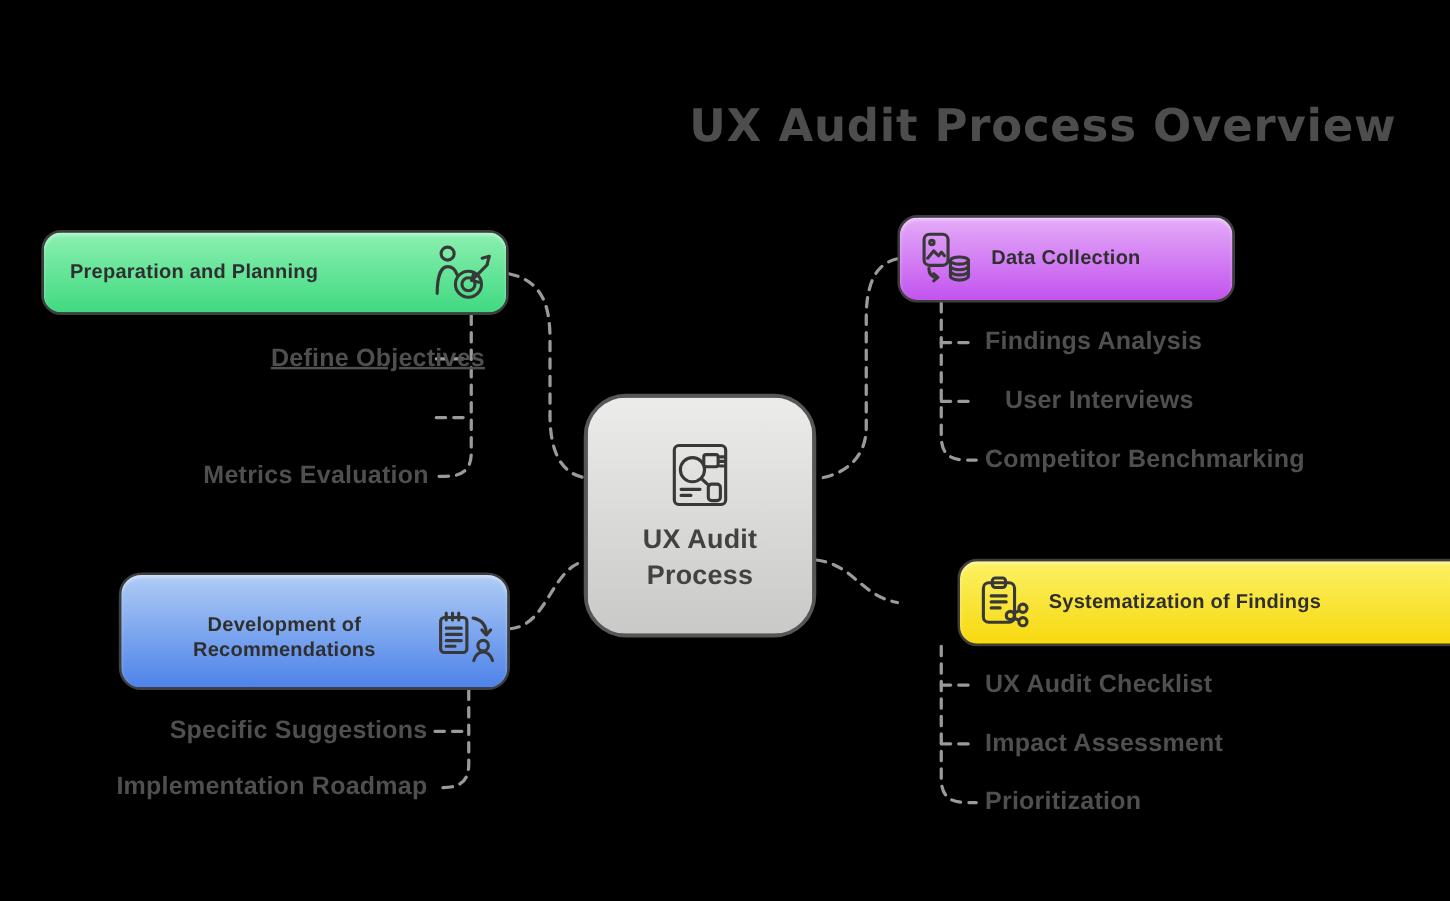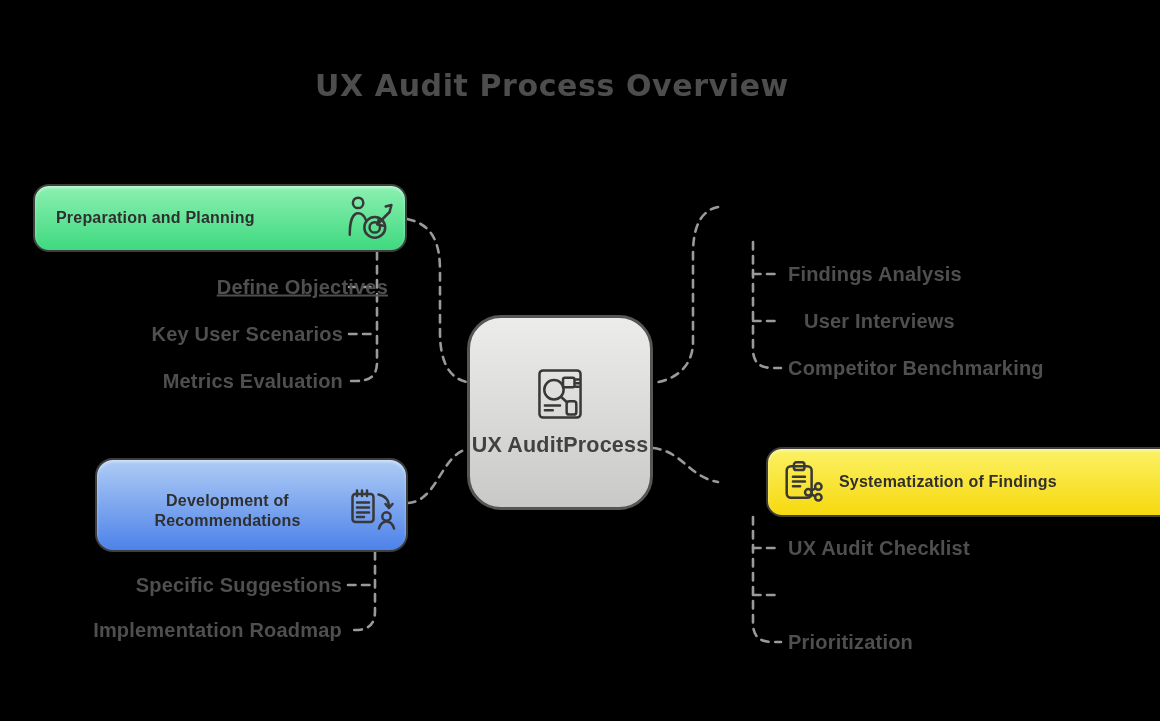--- a/index.html
+++ b/index.html
@@ -1,43 +1,43 @@
 <!DOCTYPE html>
 <html><head>
 <meta charset="utf-8">
 <style>
   html,body{margin:0;padding:0;background:#000;}
   .canvas{
     position:relative;width:1160px;height:721px;background:#000;overflow:hidden;
     font-family:"Liberation Sans",sans-serif;
   }
   .title{
-    position:absolute;top:68px;left:0;width:1104px;text-align:center;
-    font-size:30px;font-weight:700;letter-spacing:.6px;color:#4d4d4d;margin:0;
+    position:absolute;top:68px;left:0;width:1104px;text-align:right;
+    font-size:36px;font-weight:700;letter-spacing:.6px;color:#4d4d4d;margin:13px;
     font-family:"DejaVu Sans","Liberation Sans",sans-serif;
   }
   svg.connectors{position:absolute;left:0;top:0;width:1160px;height:721px;}
   svg.connectors path{fill:none;stroke:#9a9a9a;stroke-width:2.6;stroke-linecap:round;stroke-dasharray:7.5 6.5;}
   .node{position:absolute;box-sizing:border-box;display:flex;align-items:center;}
   .branch{
     border:2.5px solid #3e3e3e;border-radius:16px;
     box-shadow:inset 0 2px 3px rgba(255,255,255,.45);
   }
   .branch .lbl{color:#2f2f2f;font-size:16px;font-weight:700;letter-spacing:.2px;}
   .b-green {left:33px; top:184px;width:374px;height:68px;background:linear-gradient(180deg,#8cf0b1 0%,#3fd980 100%);justify-content:space-between;padding:0 12px 0 21px;}
   .b-purple{left:718px;top:172px;width:270px;height:70px;background:linear-gradient(180deg,#e5acf8 0%,#c253ef 100%);gap:13px;padding:0 10px 0 14px;}
   .b-blue  {left:95px; top:458px;width:313px;height:94px;background:linear-gradient(180deg,#afccf5 0%,#4d82e9 100%);border-radius:18px;gap:6px;padding:12px 10px 0 16px;}
   .b-blue .lbl{flex:1;text-align:center;line-height:1.25;}
   .b-yellow{left:718px;top:447px;width:412px;height:70px;background:linear-gradient(180deg,#fbf164 0%,#f7d90f 100%);gap:13px;padding:0 10px 0 12px;margin-left:48px;}
   .center-node{
     left:467px;top:315px;width:186px;height:195px;border-radius:34px;
     background:linear-gradient(180deg,#ececea 0%,#c9c9c7 100%);
     border:3px solid #565656;flex-direction:column;justify-content:center;gap:8px;
   }
-  .center-label{display:flex;align-items:center;color:#424242;
+  .center-label{display:flex;flex-direction:column;align-items:center;color:#424242;
     font-size:21.5px;font-weight:700;line-height:29px;letter-spacing:.2px;}
   .sub{
     position:absolute;transform:translateY(-50%);color:#4f4f4f;
     font-size:20px;font-weight:700;letter-spacing:.2px;white-space:nowrap;
   }
   .sub.r{text-align:right;}
   .icon{flex:0 0 auto;display:block;}
   .icon *{vector-effect:non-scaling-stroke;}
   svg.icon{stroke:#383838;stroke-width:2.5;fill:none;stroke-linecap:round;stroke-linejoin:round;}
 </style>
@@ -90,20 +90,34 @@
       <circle cx="14.5" cy="9.5" r="5"></circle>
       <path d="M6.5 40 C6.5 27 9.5 19.5 14.5 19.5 C18 19.5 20.5 22 22 26"></path>
       <circle cx="30.5" cy="33" r="10"></circle>
       <circle cx="30.5" cy="33" r="5"></circle>
       <path d="M45 18 L33 30"></path>
       <path d="M34.5 24.5 L33 30 L38.5 31.5"></path>
       <path d="M41 13 L46.5 11.5 L45 17"></path>
     </svg>
   </div>
 
+  <div class="node branch b-purple">
+    <svg class="icon" width="46" height="46" viewBox="0 0 48 48">
+      <rect x="5.5" y="3.5" width="20" height="26" rx="4.5"></rect>
+      <circle cx="12" cy="10.5" r="1.8"></circle>
+      <path d="M8.5 23.5 L13.5 17.5 L17.5 21.5 L20 18.5 L22.5 21.5"></path>
+      <path d="M9.5 32 C9.5 37.5 12 39.5 16.5 39.5"></path>
+      <path d="M13.5 36.5 L17 39.5 L13.5 42.5"></path>
+      <ellipse cx="35" cy="25.5" rx="7.5" ry="3"></ellipse>
+      <path d="M27.5 25.5 L27.5 38.5 C27.5 40.3 30.8 41.8 35 41.8 C39.2 41.8 42.5 40.3 42.5 38.5 L42.5 25.5"></path>
+      <path d="M27.5 30 C27.5 31.8 30.8 33.2 35 33.2 C39.2 33.2 42.5 31.8 42.5 30"></path>
+      <path d="M27.5 34.3 C27.5 36.1 30.8 37.5 35 37.5 C39.2 37.5 42.5 36.1 42.5 34.3"></path>
+    </svg>
+    <span class="lbl">Data Collection</span>
+  </div>
 
   <div class="node branch b-blue">
     <span class="lbl">Development of Recommendations</span>
     <svg class="icon" width="48" height="48" viewBox="0 0 48 48">
       <rect x="4.5" y="7" width="21" height="28" rx="3"></rect>
       <path d="M9 9 L9 3.5 M14 9 L14 3.5 M19 9 L19 3.5"></path>
       <path d="M9 15.5 H21 M9 20.5 H21 M9 25.5 H21 M9 30 H16"></path>
       <path d="M30.5 7.5 C38.5 9 41 14.5 41 20.5"></path>
       <path d="M37.5 17 L41 21 L44.5 17"></path>
       <circle cx="38.5" cy="29.5" r="4.2"></circle>
@@ -119,26 +133,26 @@
       <line x1="31.5" y1="33.5" x2="38.5" y2="30"></line>
       <line x1="31.5" y1="36.5" x2="38.5" y2="39.5"></line>
       <circle cx="29.5" cy="34.8" r="3.4" fill="#f8df25"></circle>
       <circle cx="40" cy="28.8" r="3.4" fill="#f8df25"></circle>
       <circle cx="40" cy="40" r="3.4" fill="#f8df25"></circle>
     </svg>
     <span class="lbl">Systematization of Findings</span>
   </div>
 
   <div class="sub r" style="top:287px;right:772px;text-decoration:underline;">Define Objectives</div>
-  <div class="sub r" style="top:334px;right:817px;">Key User Scenarios</div>
   <div class="sub r" style="top:381px;right:817px;margin-left:20px;">Metrics Evaluation</div>
 
   <div class="sub" style="top:274px;left:788px;">Findings Analysis</div>
   <div class="sub" style="top:321px;left:788px;margin-left:16px;">User Interviews</div>
   <div class="sub" style="top:368px;left:788px;">Competitor Benchmarking</div>
 
   <div class="sub r" style="top:585px;right:818px;">Specific Suggestions</div>
   <div class="sub r" style="top:630px;right:818px;">Implementation Roadmap</div>
 
   <div class="sub" style="top:548px;left:788px;">UX Audit Checklist</div>
+  <div class="sub" style="top:595px;left:788px;">Impact Assessment</div>
   <div class="sub" style="top:642px;left:788px;">Prioritization</div>
 
 </div>
 
 </body></html>

